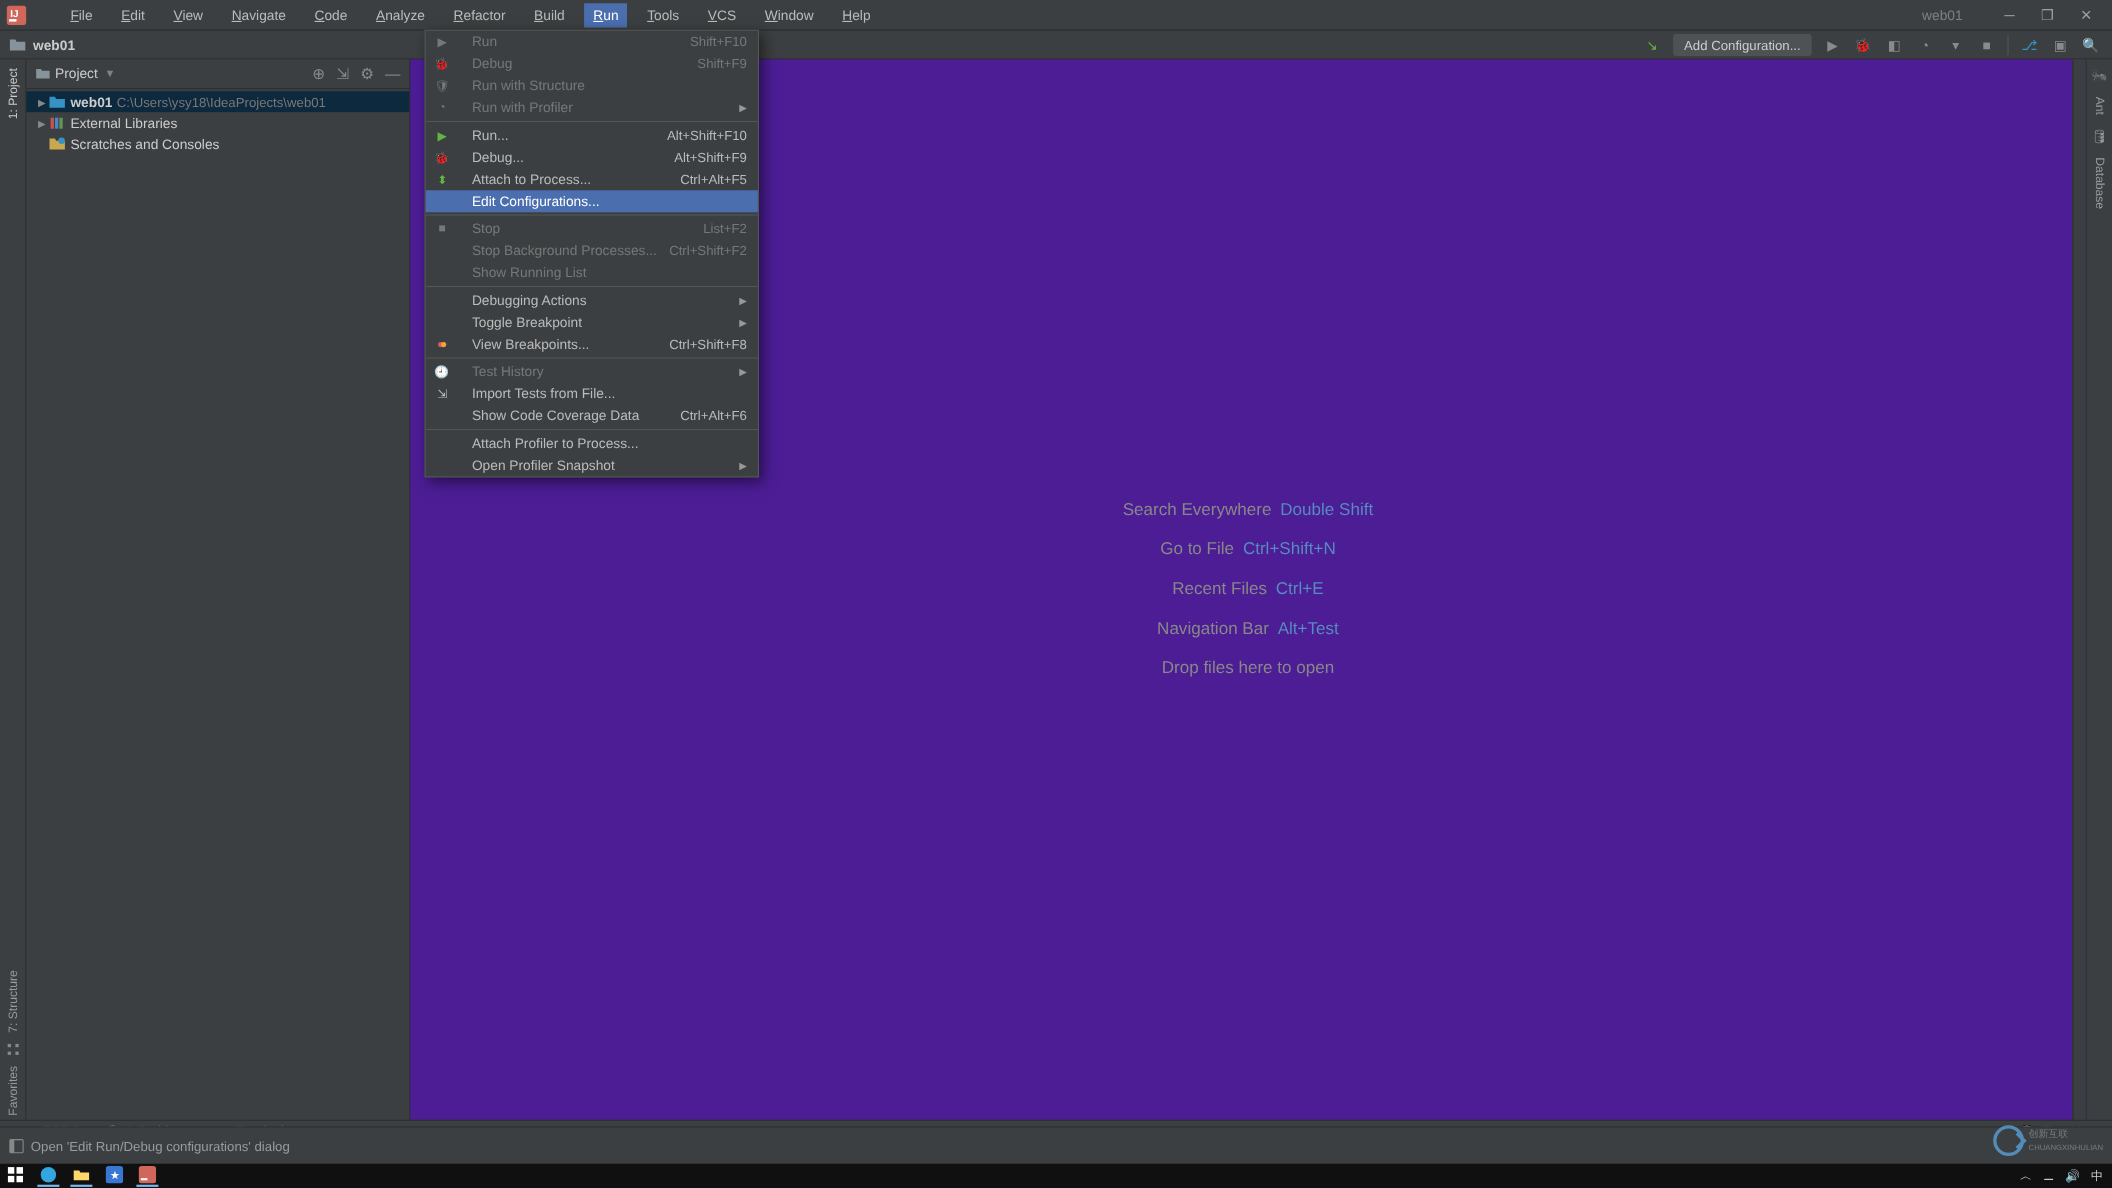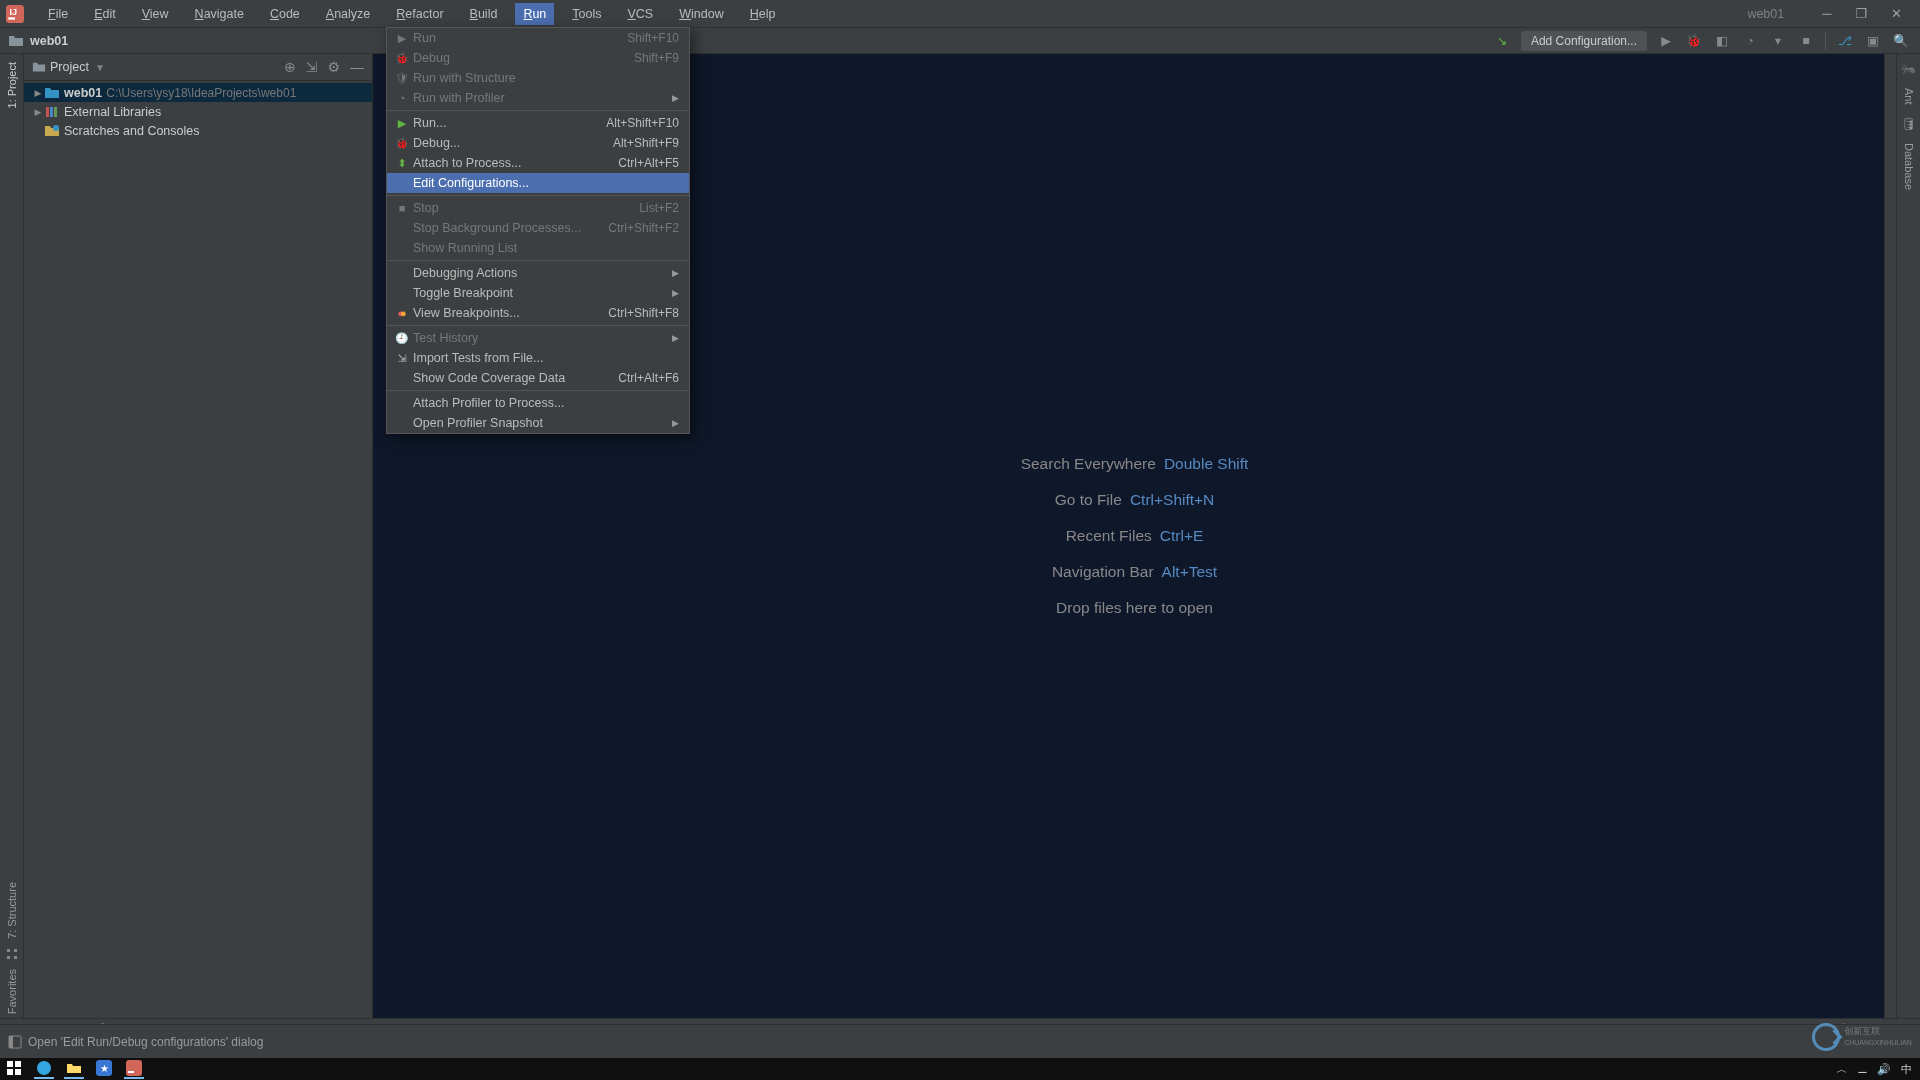--- a/index.html
+++ b/index.html
@@ -1,18 +1,18 @@
 <!DOCTYPE html>
 <html><head>
 <meta charset="utf-8">
 <style>
   * { margin: 0; padding: 0; box-sizing: border-box; user-select: none; }
   body { font-family: "Segoe UI", Arial, sans-serif; font-size: 12.5px; background: #2b2b2b; color: #bbbbbb; width:1920px; height:1080px; overflow:hidden; position:relative; }
   .menubar { height:27px; background:#3c3f41; display:flex; align-items:center; padding-left:6px; }
-  .menubar .appicon { width:18px; height:18px; margin-right:6px; display:inline-flex; }
+  .menubar .appicon { width:18px; height:18px; margin-right:22px; display:inline-flex; }
   .menubar .mitem { padding:4px 8px; cursor:default;margin-left:10px; }
   .menubar .mitem u { text-decoration: underline; }
   .menubar .mitem.active { background:#4b6eaf; color:#fff; }
   .menubar .runconfig { margin-left:auto; color:#808080; padding:0 20px; }
   .winbtns { display:flex; gap:24px; padding:0 18px; color:#a0a0a0; font-size:13px; }
   .navbar { height:27px; background:#3c3f41; display:flex; align-items:center; border-top:1px solid #2d2f30; border-bottom:1px solid #2d2f30; padding-left:8px; }
   .navbar .folder-ic{ width:16px;height:16px; margin-right:6px; display:inline-flex;}
   .navbar .crumb { font-weight:bold; color:#cccccc; }
   .navright { margin-left:auto; display:flex; align-items:center; gap:10px; padding-right:10px; }
   .navright .icon { width:18px; height:18px; color:#8a8a8a; display:inline-flex; align-items:center; justify-content:center; }
@@ -29,30 +29,30 @@
   .pp-header .title { font-weight:normal; color:#ccc; margin-left:4px;text-align:center;}
   .pp-header .dd { margin-left:6px; color:#808080; font-size:10px;}
   .pp-header .icons { margin-left:auto; display:flex; gap:10px; color:#8a8a8a; font-size:14px;}
   .tree { padding-top:2px; font-size:12.5px; }
   .tree .row { display:flex; align-items:center; height:19px; padding-left:8px; }
   .tree .row.sel { background:#0d293e; }
   .tree .arrow { width:12px; color:#888; font-size:9px; display:inline-block; text-align:center;}
   .tree .ic { width:16px; height:16px; margin-right:4px; display:inline-flex; }
   .tree .name { color:#ccc; }
   .tree .path { color:#787878; margin-left:4px; font-size:12px;}
-  .editor { position:absolute; left:373px; right:24px; top:54px; bottom:26px; background:#0f172a; }
+  .editor { position:absolute; left:373px; right:24px; top:54px; bottom:26px; background:#4c1d95; }
   .editor .scrollbar { position:absolute; right:0; top:0; width:12px; height:100%; background:#3c3f41; border-left:1px solid #2d2f30;}
   .welcome { position:absolute; left:50%; top:50%; transform:translate(-50%, -60%); text-align:center; color:#888; font-size:15.5px; line-height:36px; }
   .welcome .sc { color:#578ac1; margin-left:8px; }
   .dropdown { position:absolute; left:386px; top:27px; width:304px; background:#3c3f41; border:1px solid #555; box-shadow:4px 4px 12px rgba(0,0,0,.5); z-index:100; }
   .dd-item { display:flex; align-items:center; height:20px; padding:0 10px 0 6px; position:relative; }
   .dd-item.sel { background:#4b6eaf; color:#fff; }
   .dd-item.disabled { color:#777; }
   .dd-item .ic { width:18px; display:inline-flex; justify-content:center; font-size:11px;}
-  .dd-item .label { flex:0 0 auto; margin-left:2px;}
+  .dd-item .label { flex:0 0 auto; margin-left:18px;}
   .dd-item .shortcut { margin-left:auto; font-size:12px; }
   .dd-item .sub { margin-left:auto; font-size:9px; color:#999;}
   .dd-sep { height:1px; background:#555; margin:2px 0; }
   .bottombar { position:absolute; left:0; right:0; bottom:41px; height:21px; background:#3c3f41; border-top:1px solid #2d2f30; display:flex; align-items:center; font-size:11.5px; padding-left:28px; gap:24px; color:#9a9a9a; }
   .bottombar .t { display:flex; align-items:center; gap:5px;}
   .bottombar .right { margin-left:auto; display:flex; align-items:center; gap:6px; padding-right:12px;}
   .statusbar { position:absolute; left:0; right:0; bottom:22px; height:34px; background:#3c3f41; border-top:1px solid #2d2f30; display:flex; align-items:center; padding-left:8px; color:#9a9a9a; font-size:12px;}
   .statusbar .ic{ width:14px;height:14px;margin-right:6px; display:inline-flex;}
   .taskbar { position:absolute; left:0; right:0; bottom:0; height:22px; background:#101010; display:flex; align-items:center; padding-left:4px; gap:10px; }
   .taskbar .tb{ width:20px;height:20px; display:inline-flex; align-items:center; justify-content:center; border-bottom:2px solid transparent;}

